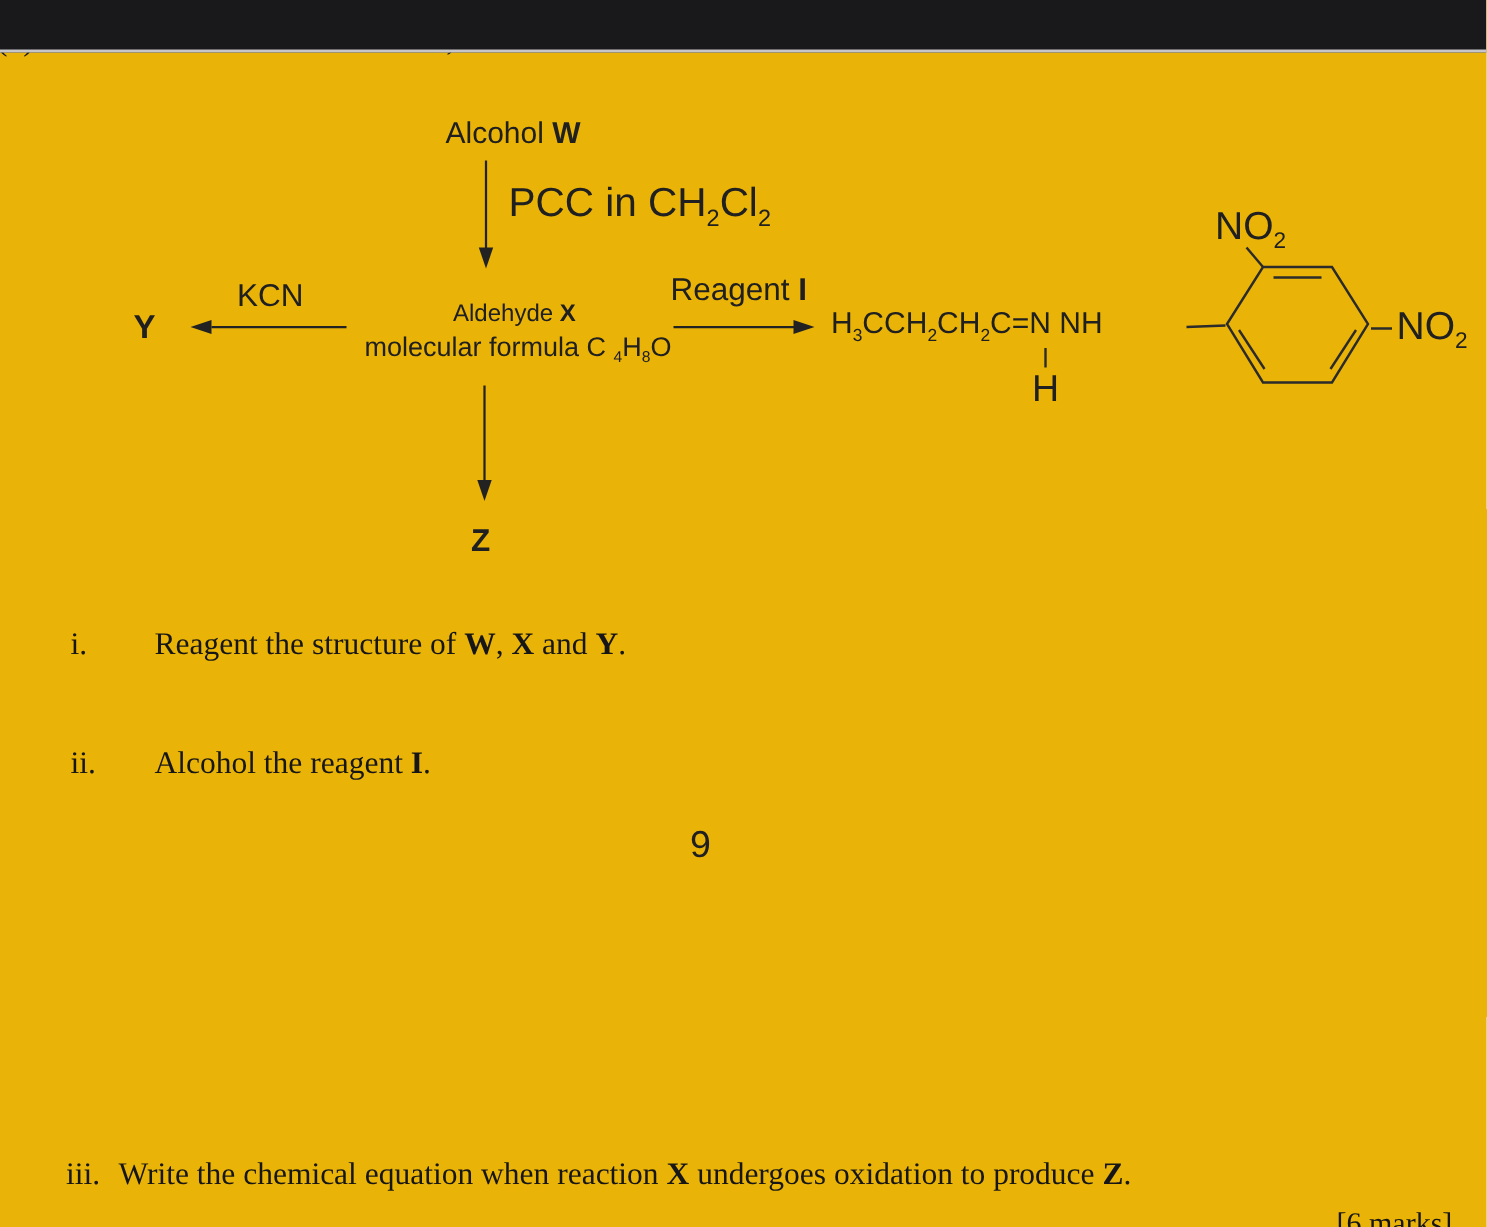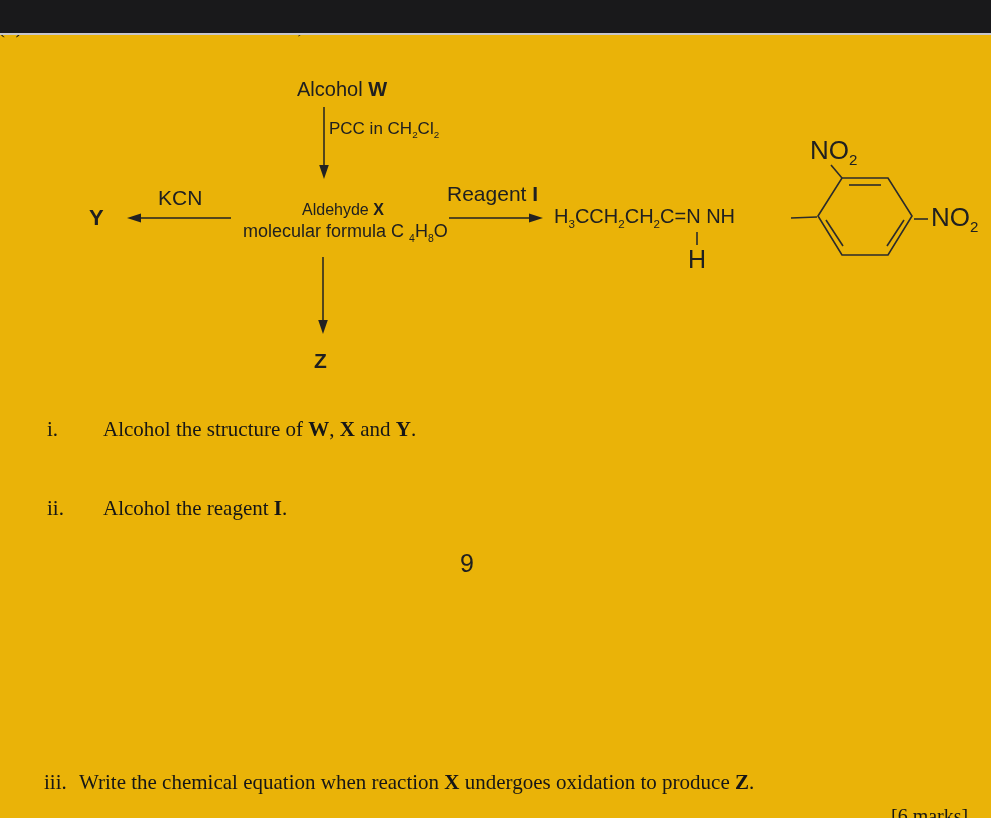--- a/index.html
+++ b/index.html
@@ -51,35 +51,35 @@
     <polygon class="ring" points="818,216 842,178 888,178 912,216 888,255 842,255"></polygon>
     <line x1="849" y1="185" x2="881" y2="185"></line>
     <line x1="904" y1="220" x2="887" y2="246"></line>
     <line x1="843" y1="246" x2="826" y2="220"></line>
 
     <line x1="842" y1="178" x2="831" y2="165"></line>
     <line x1="914" y1="219" x2="928" y2="219"></line>
   </svg>
 
   <div class="abs sans" style="left:297px; top:77px; font-size:20px;"><span>Alcohol </span><b>W</b></div>
-  <div class="abs sans" style="left:329px; top:119px; font-size:17px;"><span>PCC in CH</span><sub>2</sub><span>Cl</span><sub>2</sub></div>
+  <div class="abs sans" style="left:339px; top:119px; font-size:27px;"><span>PCC in CH</span><sub>2</sub><span>Cl</span><sub>2</sub></div>
   <div class="abs sans" style="left:158px; top:185px; font-size:21px; font-weight:400;">KCN</div>
   <div class="abs sans" style="left:89px; top:205px; font-size:22px; font-weight:700;">Y</div>
   <div class="abs sans" style="left:302px; top:200px; font-size:16px;"><span>Aldehyde </span><b>X</b></div>
   <div class="abs sans" style="left:243px; top:221px; font-size:18px;text-align:center;"><span>molecular formula C </span><sub>4</sub><span>H</span><sub>8</sub><span>O</span></div>
   <div class="abs sans" style="left:447px; top:181px; font-size:21px;"><span>Reagent </span><b>I</b></div>
   <div class="abs sans" style="left:314px; top:348px; font-size:21px; font-weight:700;">Z</div>
 
   <div class="abs sans" style="left:554px; top:204px; font-size:20px;"><span>H</span><sub>3</sub><span>CCH</span><sub>2</sub><span>CH</span><sub>2</sub><span>C=N NH</span></div>
   <div class="abs sans" style="left:688px; top:244px; font-size:25px;">H</div>
   <div class="abs sans" style="left:810px; top:135px; font-size:26px;"><span>NO</span><sub>2</sub></div>
   <div class="abs sans" style="left:931px; top:202px; font-size:26px;"><span>NO</span><sub>2</sub></div>
 
   <div class="abs serif" style="left:47px; top:417px;">i.</div>
-  <div class="abs serif" style="left:103px; top:417px;"><span>Alcohol the structure of </span><b>W</b><span>, </span><b>X</b><span> and </span><b>Y</b><span>.</span></div>
+  <div class="abs serif" style="left:103px; top:417px;"><span>Reagent the structure of </span><b>W</b><span>, </span><b>X</b><span> and </span><b>Y</b><span>.</span></div>
 
   <div class="abs serif" style="left:47px; top:496px;">ii.</div>
   <div class="abs serif" style="left:103px; top:496px;"><span>Alcohol the reagent </span><b>I</b><span>.</span></div>
 
   <div class="abs sans" style="left:460px; top:548px; font-size:25px;">9</div>
 
   <div class="bar"></div>
 
   <div class="abs serif" style="left:44px; top:770px;">iii.</div>
   <div class="abs serif" style="left:79px; top:770px;"><span>Write the chemical equation when reaction </span><b>X</b><span> undergoes oxidation to produce </span><b>Z</b><span>.</span></div>

